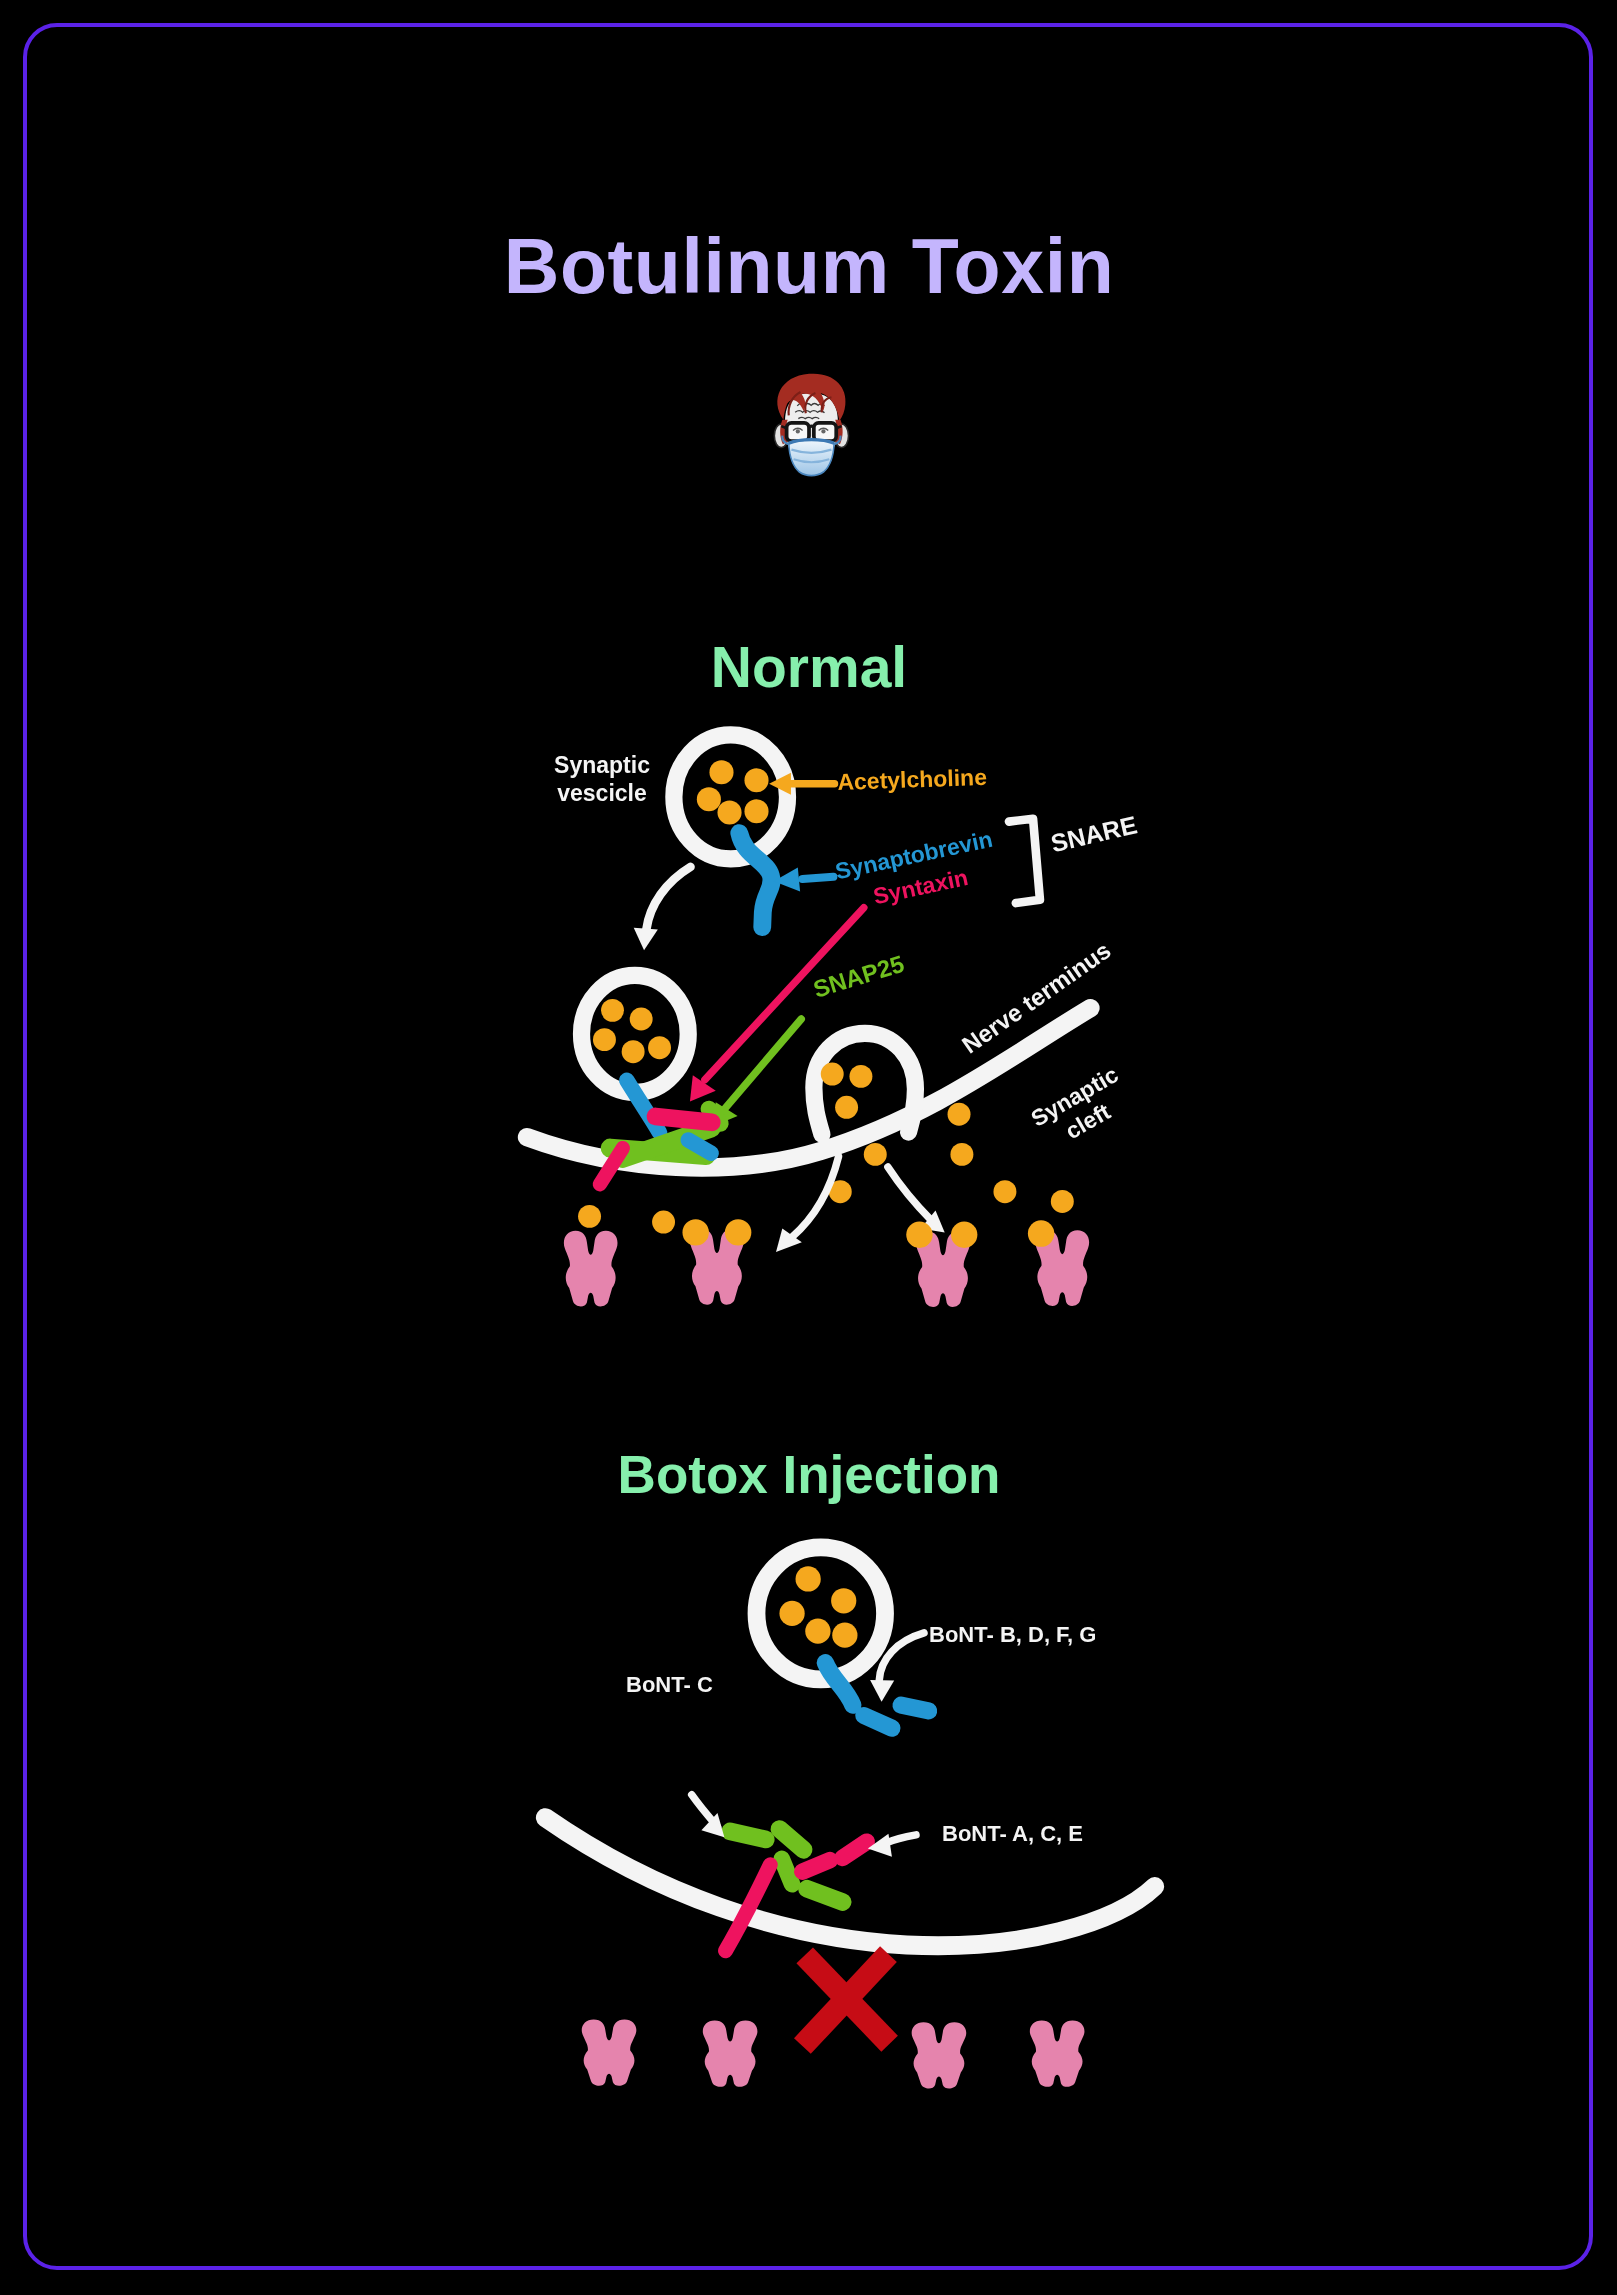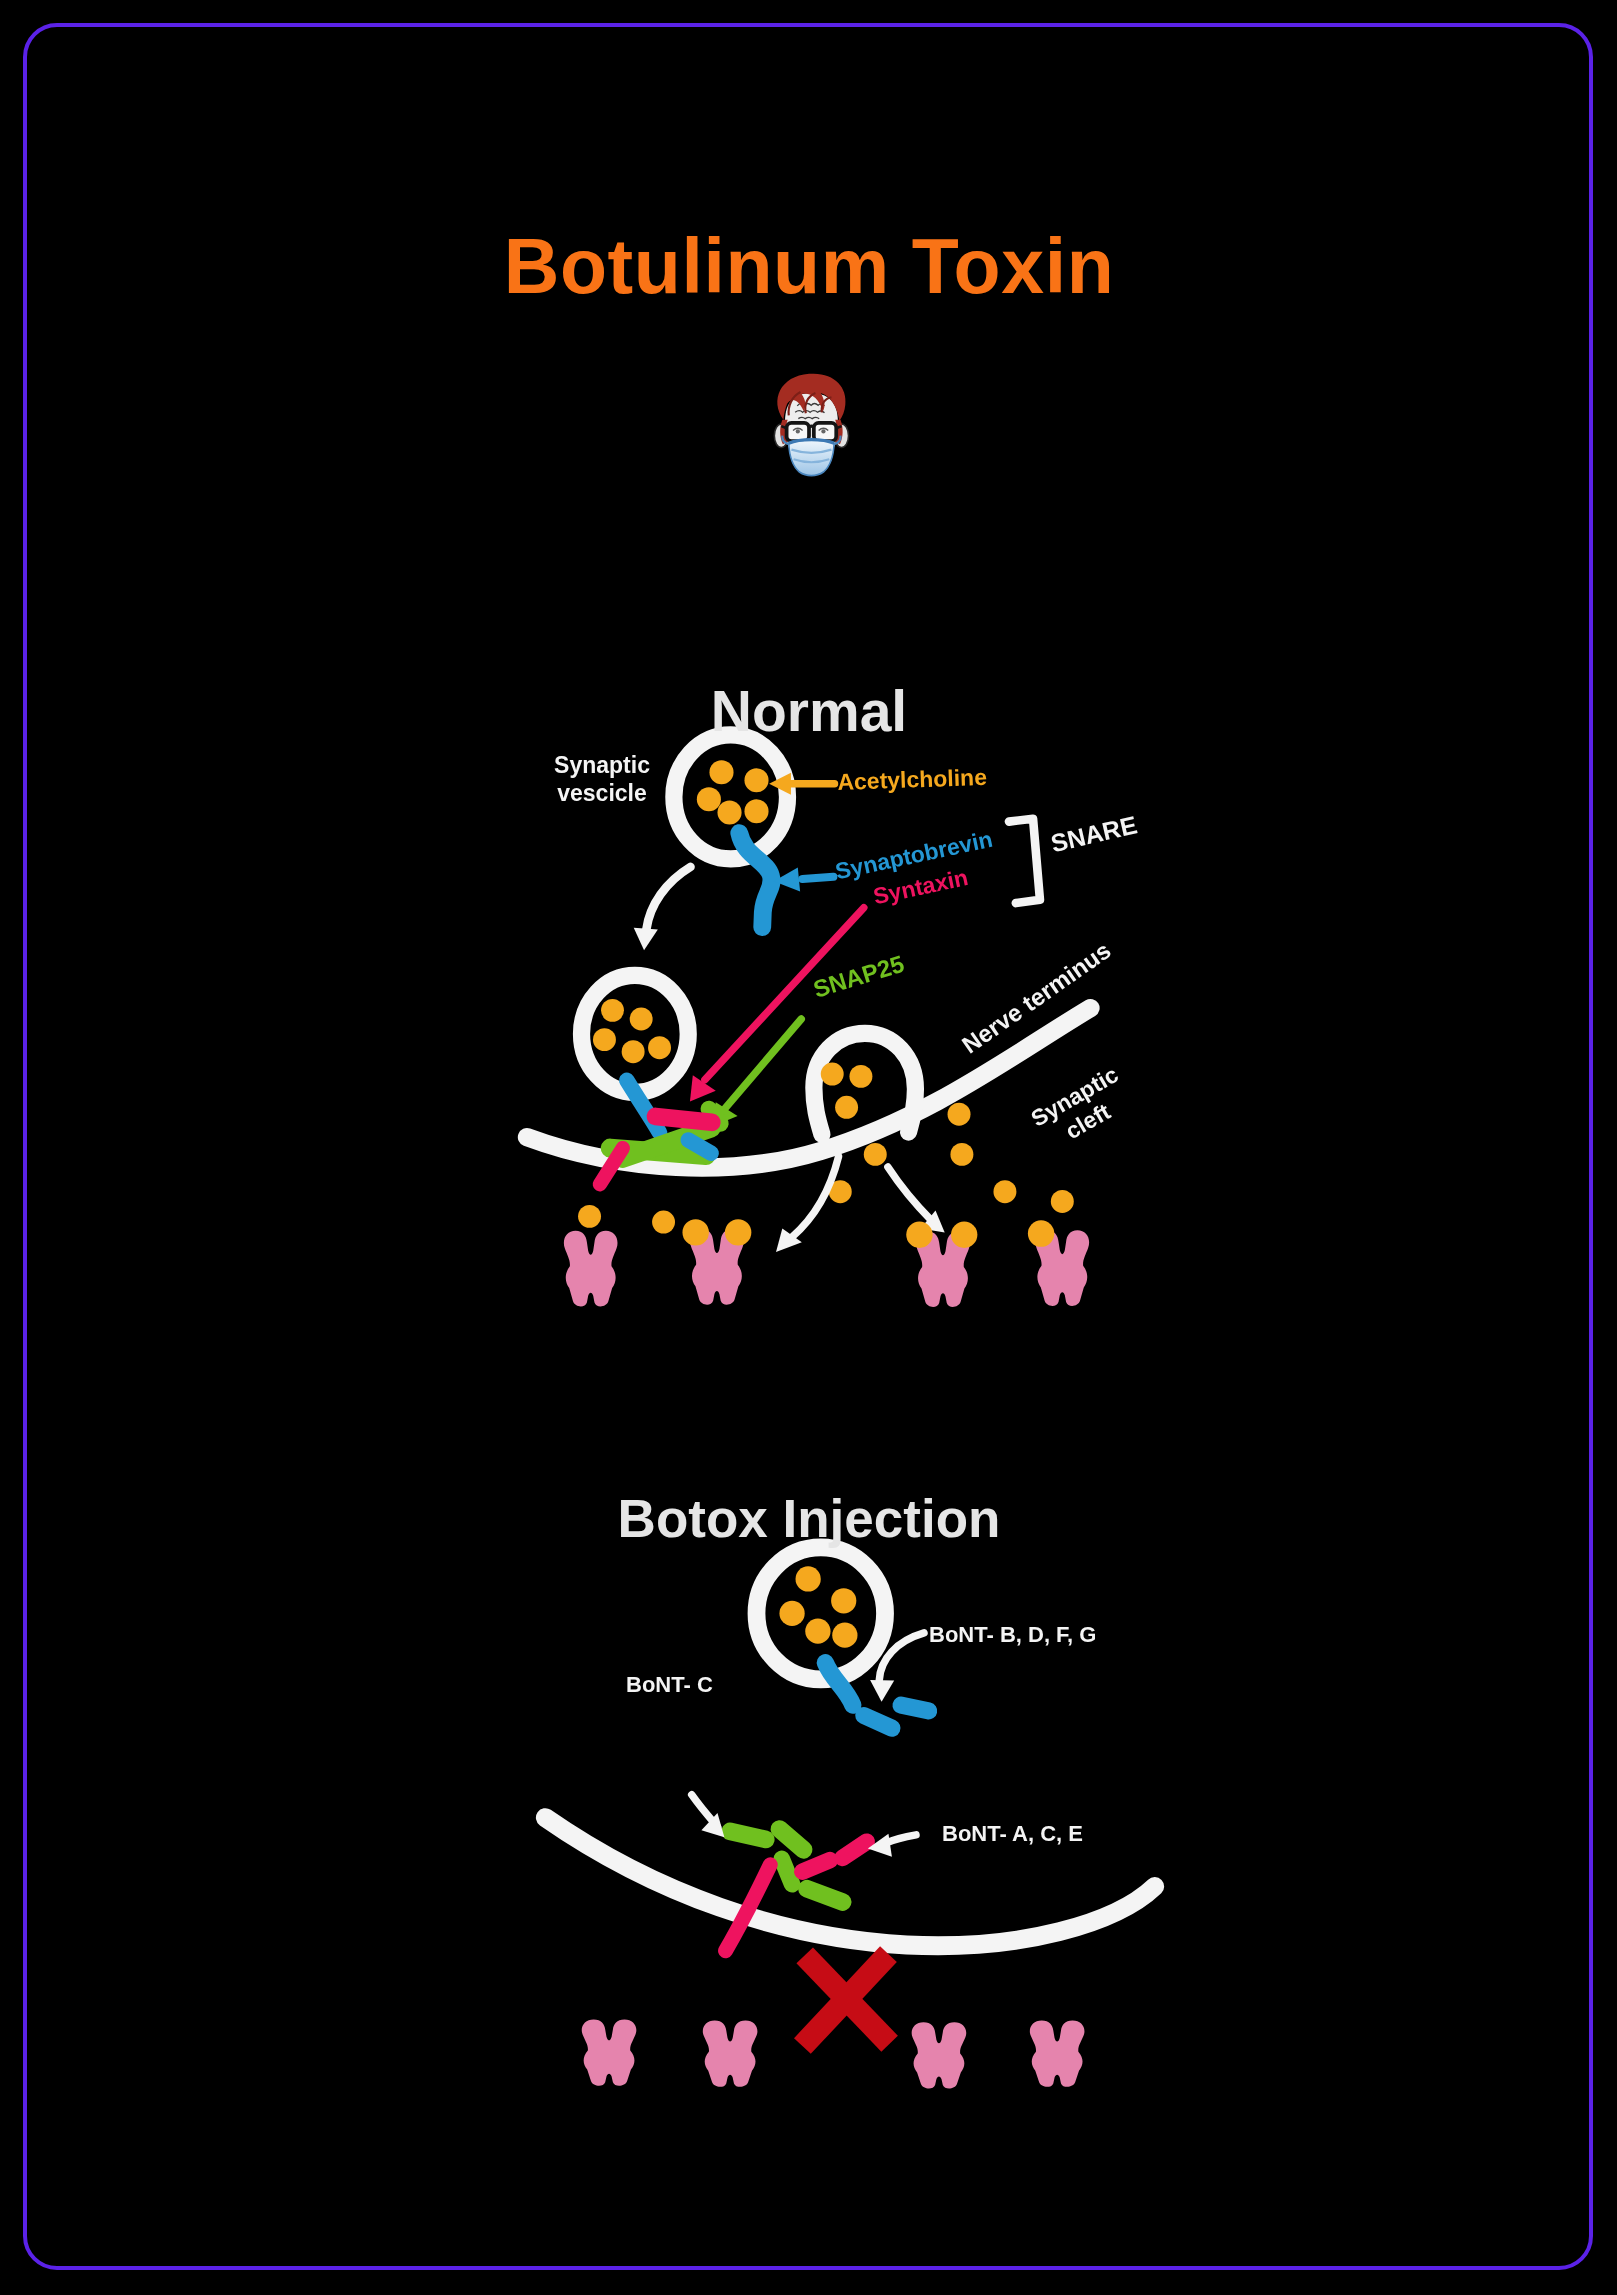--- a/index.html
+++ b/index.html
@@ -7,25 +7,25 @@
     position:relative;width:1618px;height:2295px;background:#000;
     font-family:"Liberation Sans",sans-serif;overflow:hidden;
   }
   .frame{
     position:absolute;left:23px;top:23px;right:25px;bottom:25px;
     border:4.6px solid #5B22E8;border-radius:34px;pointer-events:none;
   }
   .art{position:absolute;left:0;top:0;}
   .title{
     position:absolute;left:0;top:170px;width:100%;text-align:center;
-    font-size:77px;font-weight:bold;color:#f97316;letter-spacing:0.6px;
+    font-size:77px;font-weight:bold;color:#c4b5fd;letter-spacing:0.6px;
   }
   .heading{
     position:absolute;left:0;width:100%;text-align:center;
-    font-weight:bold;color:#e5e5e5;margin-top:44px;
+    font-weight:bold;color:#86efac;
   }
   .heading.normal{top:634px;font-size:57px;}
   .heading.botox{top:1444px;font-size:53px;}
   .lbl{
     position:absolute;font-weight:bold;color:#F4F4F4;white-space:nowrap;
     transform-origin:left top;
   }
   .lbl.center{text-align:center;white-space:normal;}
   .lbl-syn-vescicle{left:546px;top:752px;width:112px;font-size:23px;line-height:1.2;}
   .lbl-acetylcholine{left:837px;top:769px;font-size:23px;color:#F5A81E;transform:rotate(-2deg);}

